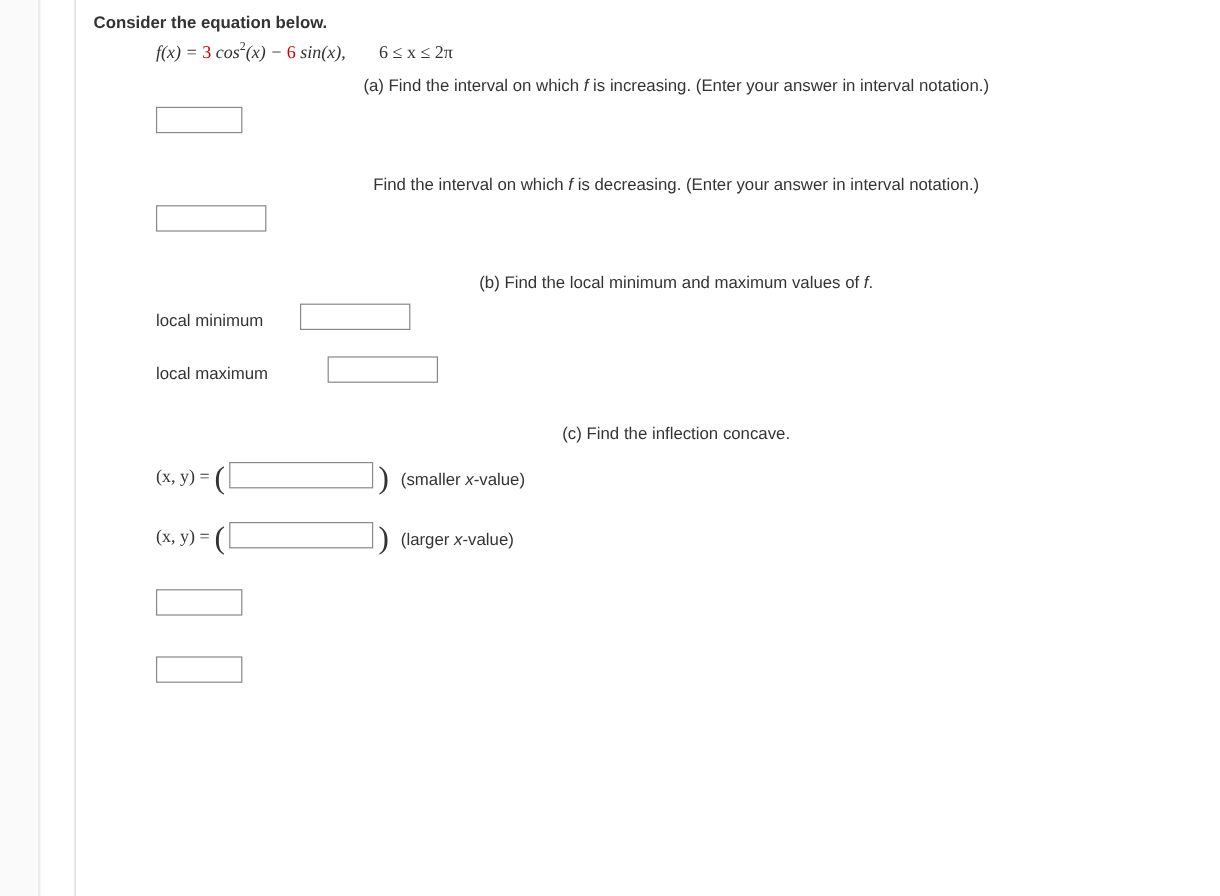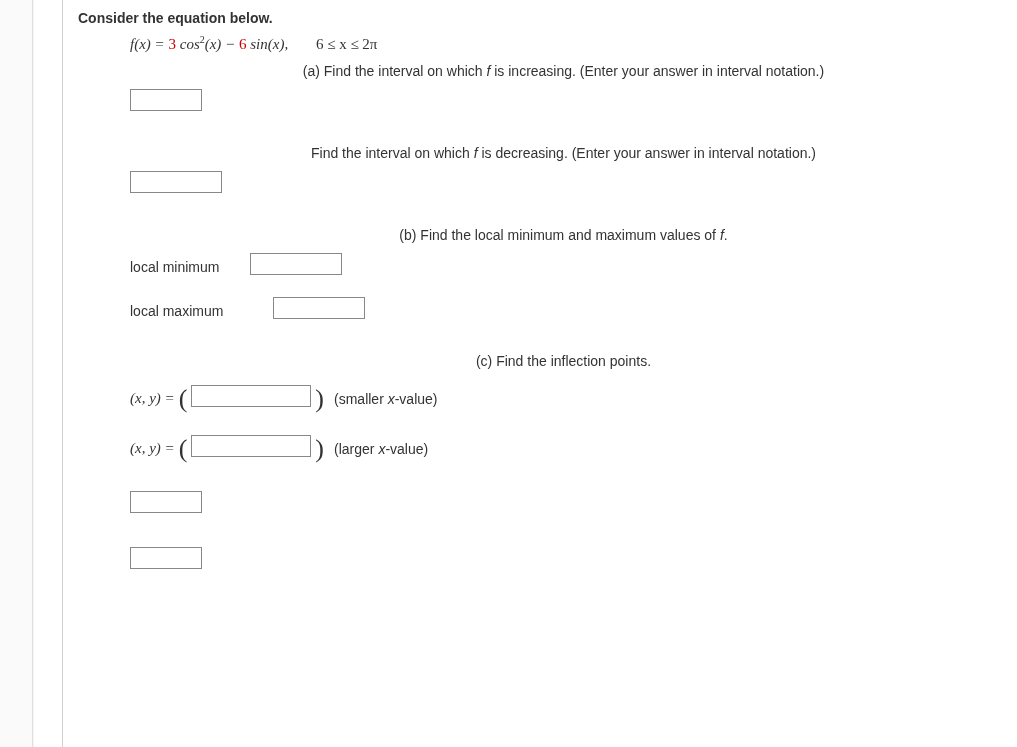--- a/index.html
+++ b/index.html
@@ -71,21 +71,20 @@
   }
   .row-label { min-width:108px; }
   .big-paren {
     font-family:"Times New Roman",serif;
     font-size:26px;
     line-height:20px;
     position:relative; top:2px;
     padding:0 2px;
   }
   .xy-label {
-    font-style:italic;
     font-family:"Times New Roman",serif;
     font-size:15px;
     margin-right:0;
   }
   .hint { margin-left:6px; font-size:14px;margin-top:12px; }
   .section-gap { margin-top:34px; }
   .mini-gap { margin-top:22px;gap:35px; }
   .find-line {
     margin: 0 0 4px 52px;
     text-align: center;
@@ -139,21 +138,21 @@
       <span class="row-label">local minimum</span>
       <span class="inputbox box-88"><input type="text" style=""></span>
     </div>
     <div class="row mini-gap">
       <span class="row-label">local maximum</span>
       <span class="inputbox box-88"><input type="text" style=""></span>
     </div>
 
     <div class="section-gap"></div>
 
-    <div class="find-line">(c) Find the inflection points.</div>
+    <div class="find-line">(c) Find the inflection concave.</div>
 
     <div class="row" style="gap:2px;">
       <span class="xy-label">(x, y) = </span>
       <span class="big-paren">(</span>
       <span class="inputbox box-120"><input type="text" style=""></span>
       <span class="big-paren">)</span>
       <span class="hint">(smaller <span class="ital">x</span>-value)</span>
     </div>
 
     <div class="row mini-gap" style="gap:2px;">

